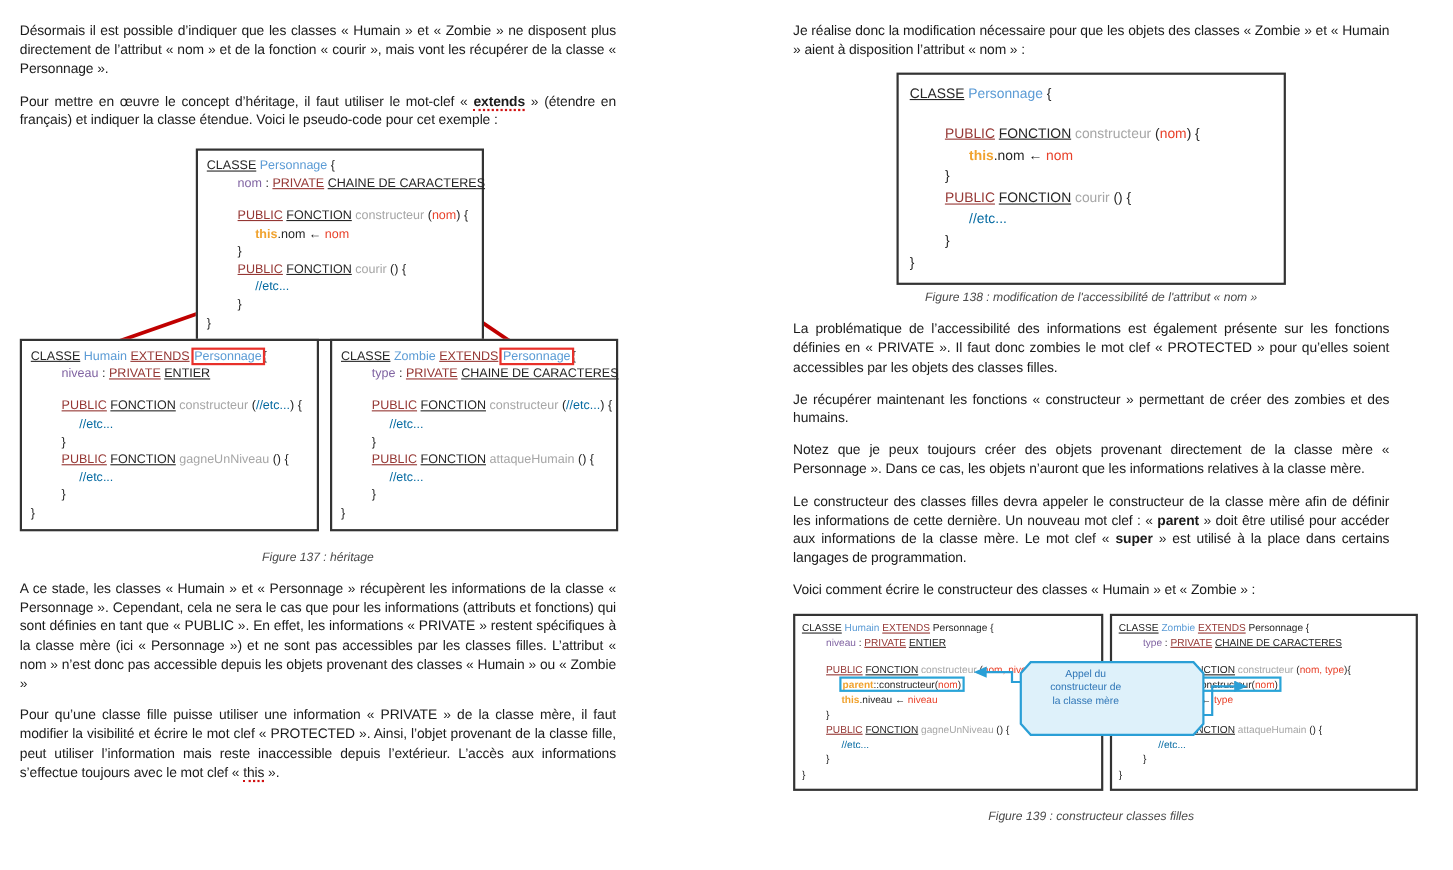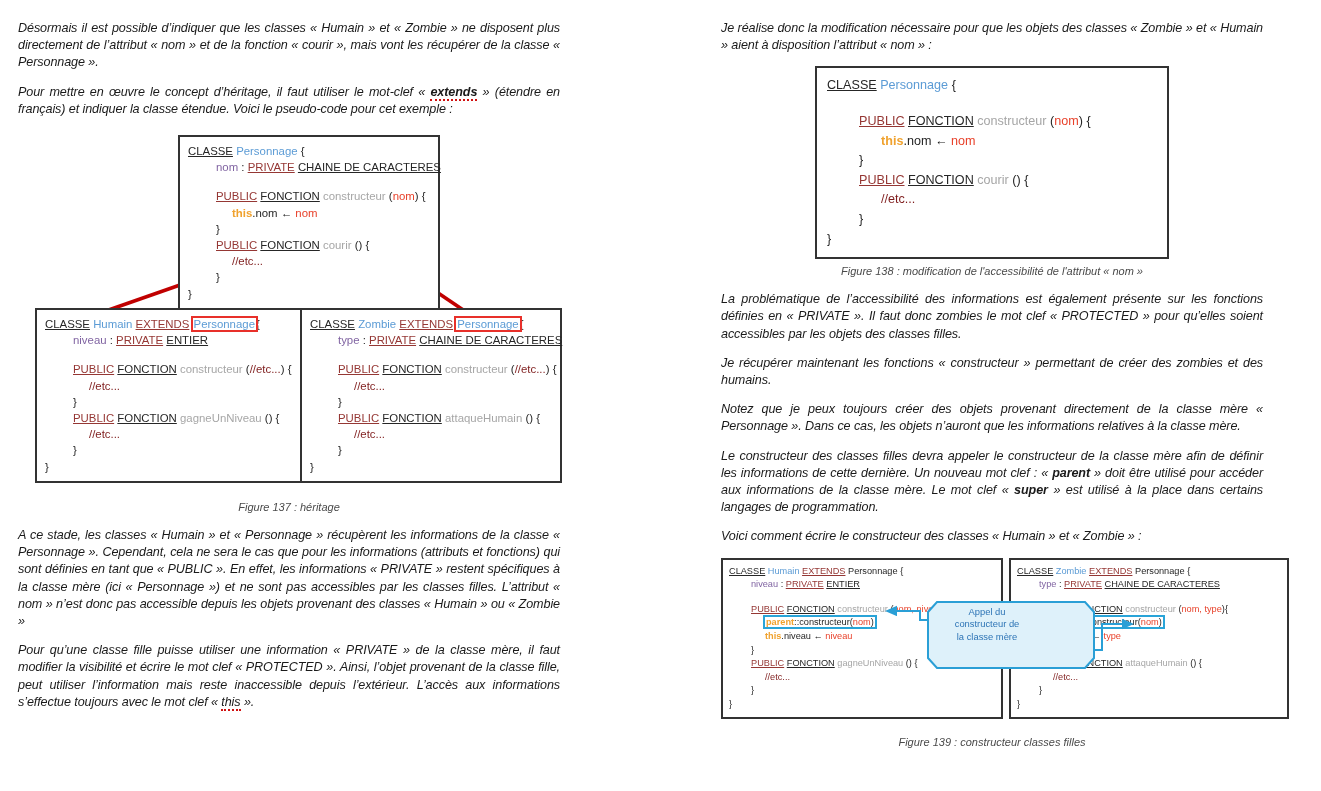--- a/index.html
+++ b/index.html
@@ -44,21 +44,20 @@
   .page-right .body-col { left: 85px; width: 542px; }
 
   p.para {
     margin: 0 0 12px 0;
     font-size: 12.6px;
     line-height: 17.2px;
     color: #1a1a1a;
     text-align: justify;
     text-justify: inter-word;
     letter-spacing: -0.1px;
-    font-style: italic;
   }
   p.para.first { margin-top: 20px; }
   .bold { font-weight: bold; }
   .spell {
     font-weight: bold;
     border-bottom: 2px dotted #d01010;
     padding-bottom: 0px;
   }
   .spell-thin {
     border-bottom: 2px dotted #d01010;
@@ -90,42 +89,42 @@
 
   
   .kw      { color: #262626; text-decoration: underline; }
   .kw-red  { color: #953734; text-decoration: underline; font-weight: normal;}
   .cls     { color: #5b9bd5; }
   .attr    { color: #8064a2; }
   .type    { color: #262626; text-decoration: underline; }
   .fn      { color: #a6a6a6; }
   .param   { color: #e8412a; }
   .this    { color: #f0a22e; font-weight: bold; }
-  .cmt     { color: #7f1d1d; }
+  .cmt     { color: #0369a1; }
   .arrow   { color: #111111; font-weight: bold; }
   .plain   { color: #262626; }
   .parent-kw { color: #f0a22e; font-weight: bold; }
 
   .hl-red {
     outline: 2px solid #e8302a;
     background: transparent;
     padding: 0 1px;
   }
   .hl-blue {
     outline: 2px solid #29a4d8;
     padding: 0 1px;
   }
 
   
   .fig137 { position: relative; height: 365px; margin-top: 4px;}
   .fig137 .parentbox {
     position: absolute; left: 160px; top: 5px; width: 262px;
   }
   .fig137 .childbox-l {
-    position: absolute; left: 0px; top: 178px; width: 272px; margin-left: 17px;
+    position: absolute; left: 0px; top: 178px; width: 272px;
   }
   .fig137 .childbox-r {
     position: absolute; left: 282px; top: 178px; width: 262px;
   }
   .fig137 svg.arrows {
     position: absolute; left: 0; top: 0; width: 544px; height: 365px;
     pointer-events: none;
   }
 
   

